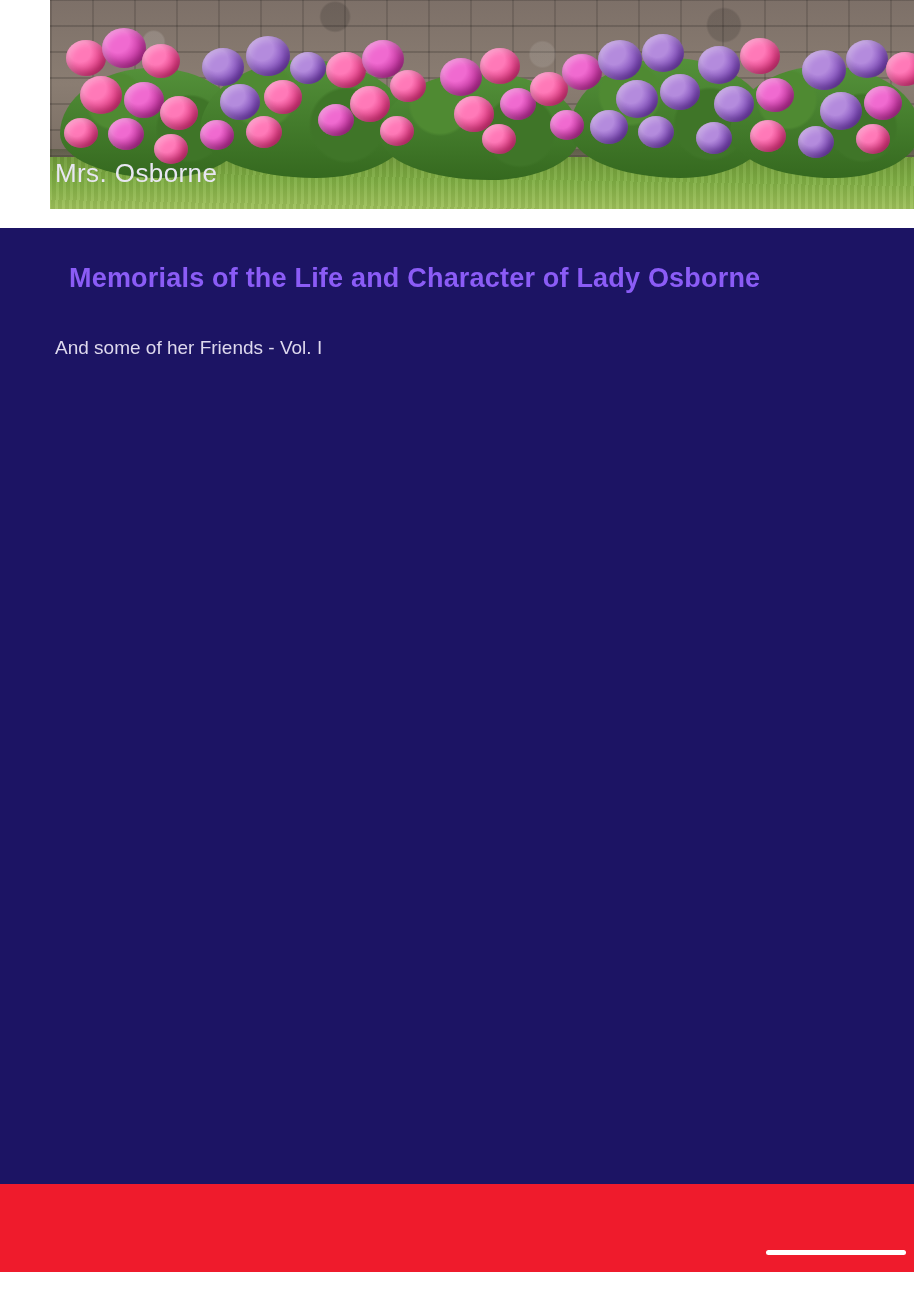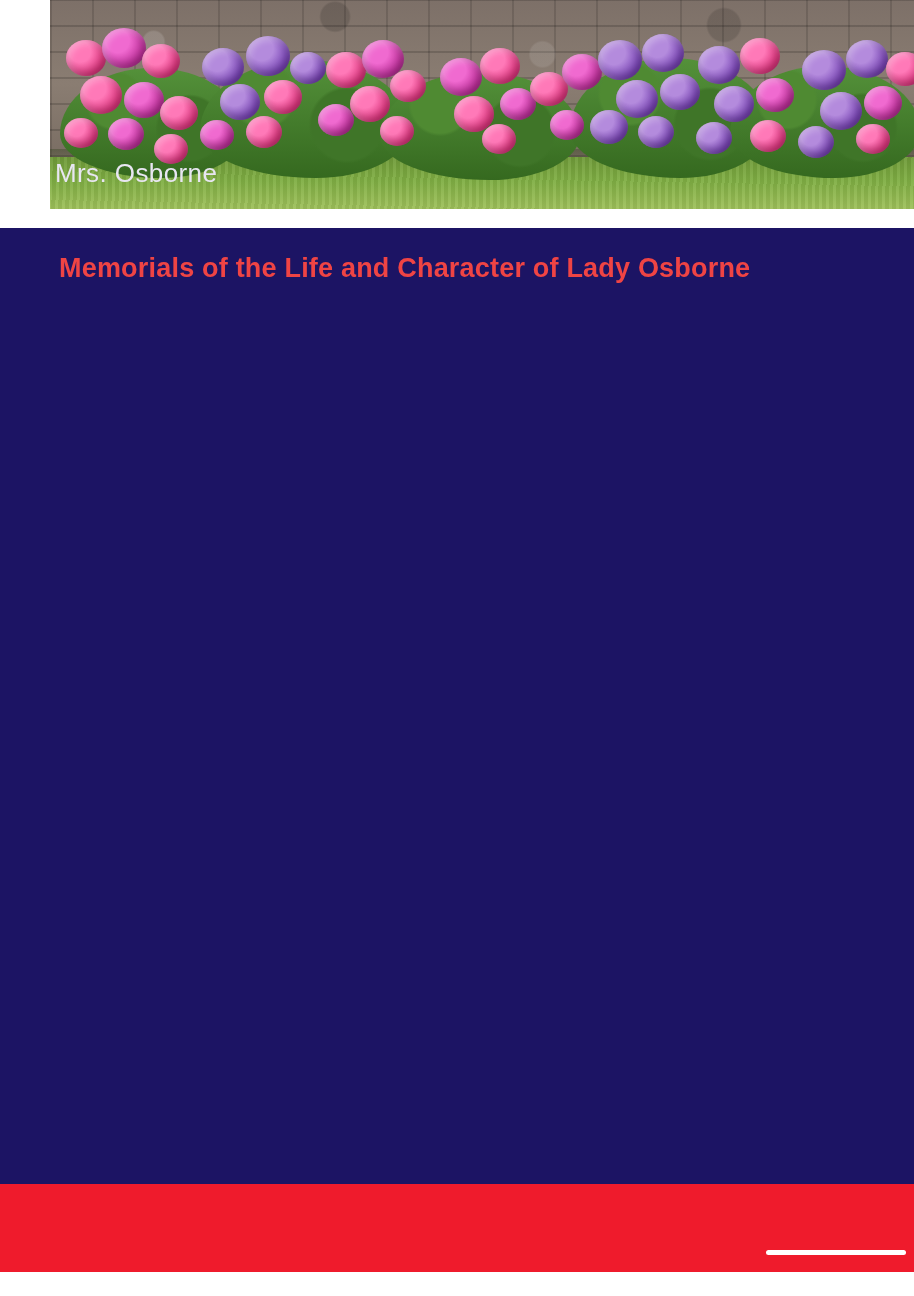--- a/index.html
+++ b/index.html
@@ -108,25 +108,25 @@
     color: #e8e6f2;
     font-size: 26px;
     font-weight: 400;
     letter-spacing: 0.4px;
     margin: 0;
     position: absolute;
     top: 158px;
     left: 55px;
   }
   .title {
-    color: #ef4444;
+    color: #8b5cf6;
     font-size: 27px;
     font-weight: bold;
     letter-spacing: 0.2px;
-    margin: 4px;
+    margin: 14px;
     position: absolute;
     top: 248px;
     left: 55px;
     width: 820px;
     line-height: 1.25;
   }
   .subtitle {
     color: #ded9ee;
     font-size: 19px;
     font-weight: 400;
@@ -248,18 +248,19 @@
       <div class="pom pink" style="left:806px; top:124px; width:34px; height:30px;"></div>
     </div>
   </div>
 
   <div class="navy"></div>
 
   <div class="author">Mrs. Osborne</div>
 
   <div class="title">Memorials of the Life and Character of Lady Osborne</div>
 
+  <div class="subtitle">And some of her Friends - Vol. I</div>
 
   <div class="red-band"></div>
   <div class="logo-underline"></div>
   <div class="bottom-white"></div>
 
 </div>
 
 </body></html>

